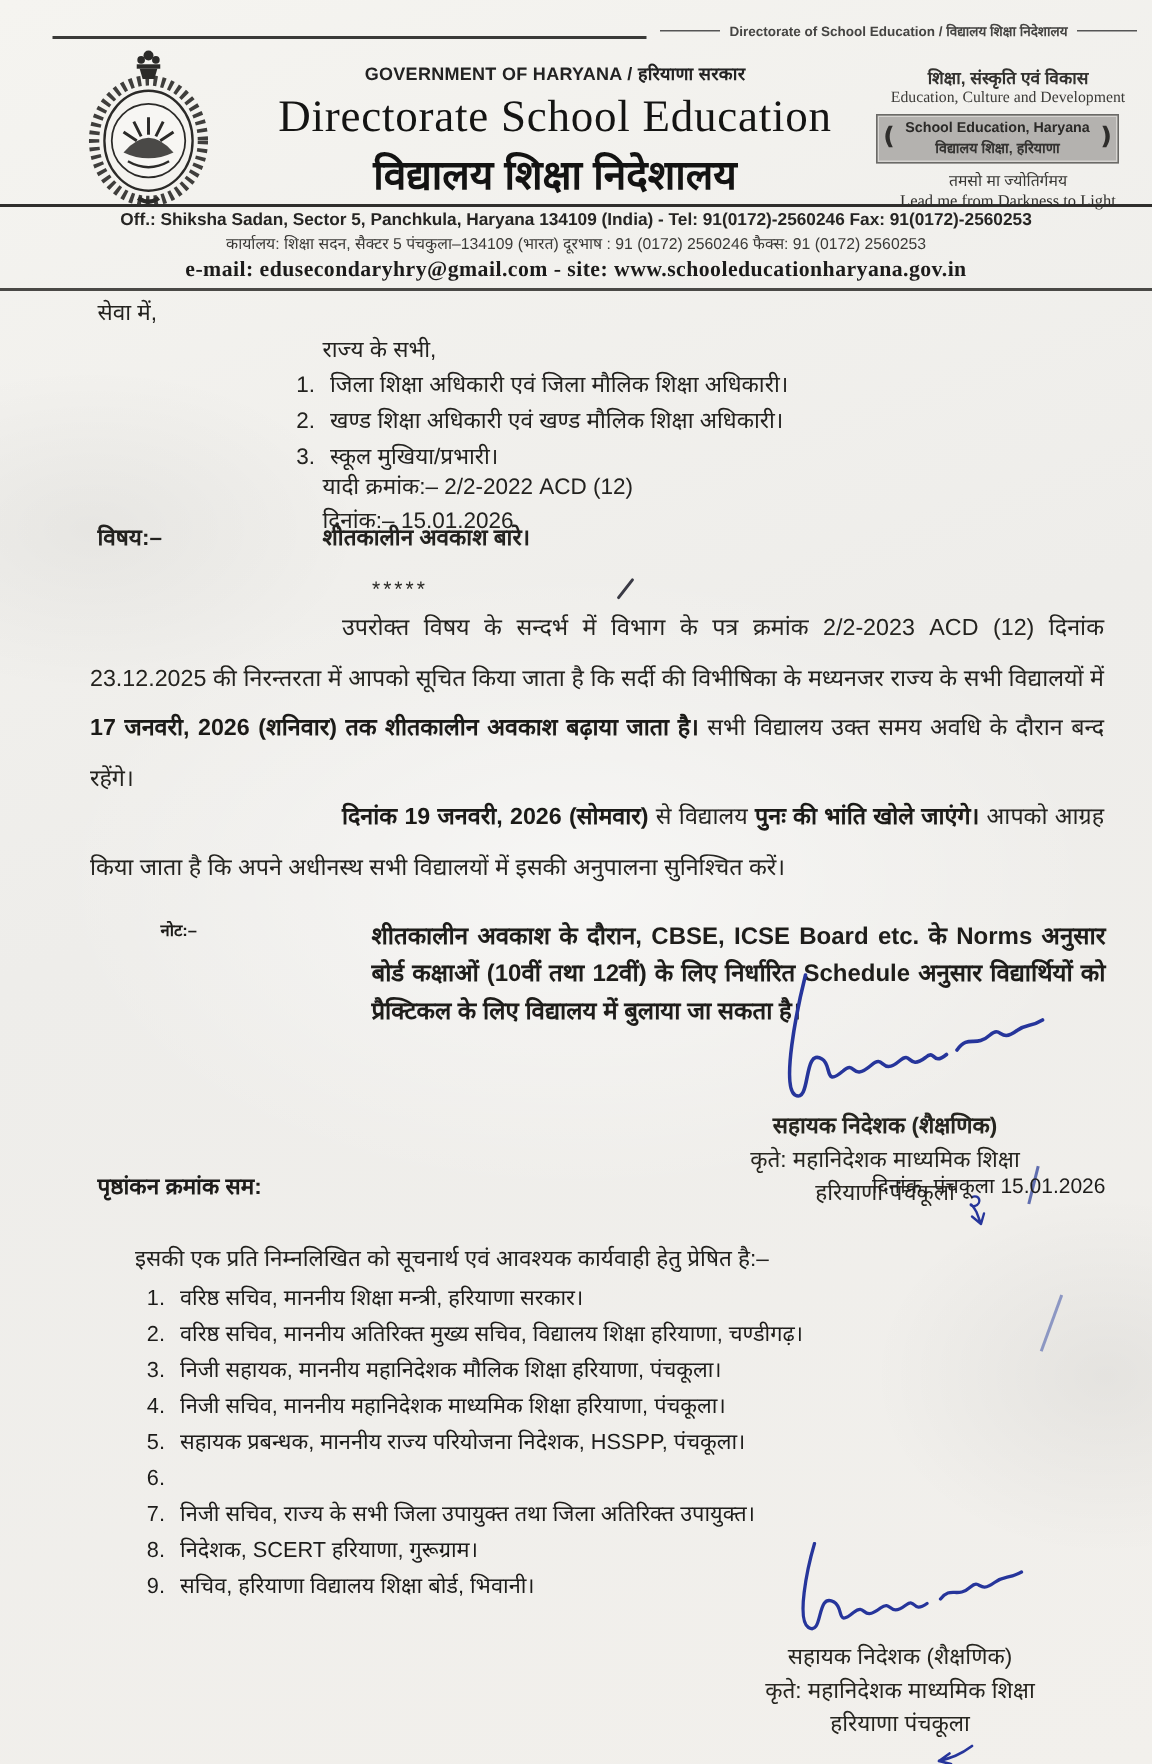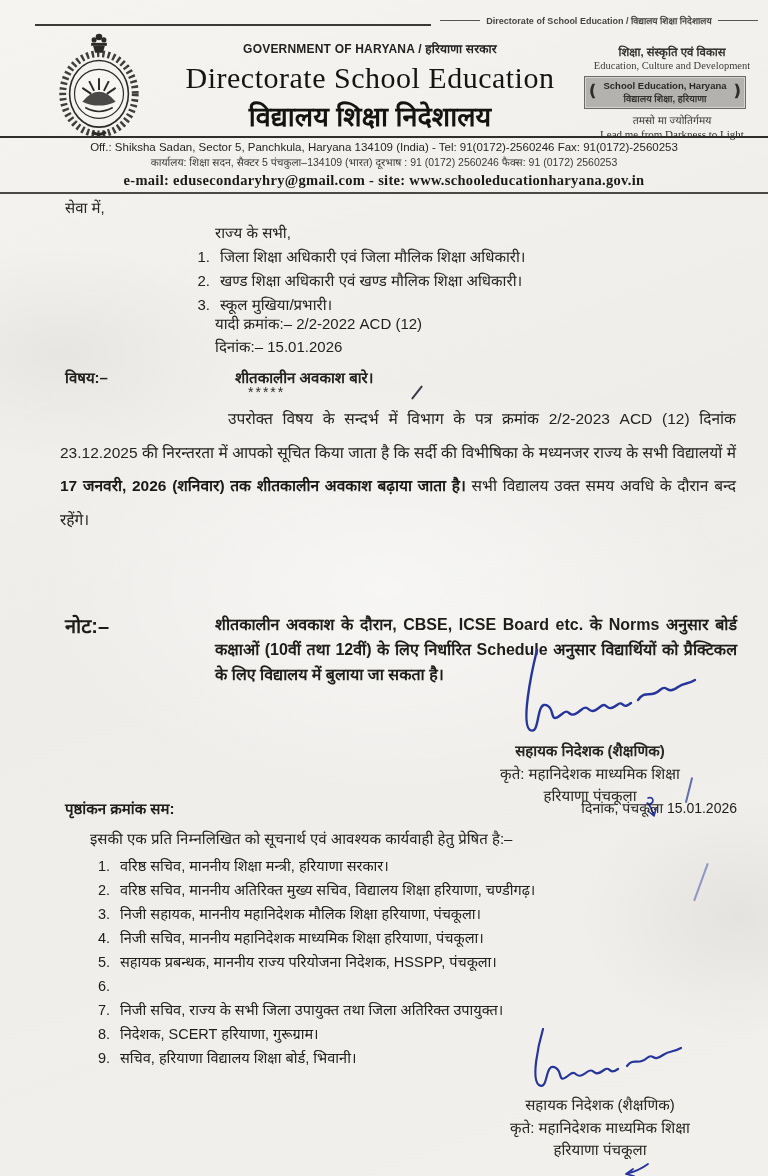--- a/index.html
+++ b/index.html
@@ -35,54 +35,54 @@
   .rh-badge{margin:5px 14px 4px 0;background:#b4b2af;border:1px solid #6b6a67;padding:3px 16px;position:relative;
     box-shadow:inset 0 0 0 1px #d6d4d1;}
   .rh-badge::before{content:"❪";position:absolute;left:1px;top:4px;font-size:16px;color:#2e2d2b;}
   .rh-badge::after{content:"❫";position:absolute;right:1px;top:4px;font-size:16px;color:#2e2d2b;}
   .badge-en{font-size:9.5px;font-weight:bold;color:#2a2927;}
   .badge-hi{font-size:9.5px;font-weight:bold;color:#343331;margin-top:1px;}
   .rh-motto-hi{font-size:10.5px;color:#383734;margin-top:2px;}
   .rh-motto-en{font-family:"Liberation Serif","DejaVu Serif",serif;font-size:11px;color:#2f2e2b;margin-top:1px;}
   .rule1{left:0px;top:136px;width:768px;height:2px;background:#2f2e2c;}
   .office-block{left:0px;top:141px;width:768px;text-align:center;}
-  .office-en{font-size:11.5px;font-weight:normal;color:#262523;}
+  .office-en{font-size:11.5px;font-weight:bold;color:#262523;}
   .office-hi{font-size:10.5px;color:#3a3936;margin-top:2px;}
   .email-line{font-family:"Liberation Serif","DejaVu Serif",serif;font-size:14.5px;font-weight:bold;color:#1c1b1a;margin-top:3px;letter-spacing:.3px;}
   .rule2{left:0px;top:192px;width:768px;height:1.5px;background:#4a4946;}
   
   .hi{font-size:15px;color:#23221f;}
   .seva{left:65px;top:197px;}
   .addr-intro{left:215px;top:222px;}
   .addr-list{left:192px;top:245px;width:480px;}
   .addr-list .row{display:flex;gap:10px;line-height:24px;}
   .addr-list .num{width:18px;text-align:right;}
   .memo{left:215px;top:313px;}
   .dateline{left:215px;top:336px;}
-  .subject-row{left:65px;top:367px;width:640px;display:flex;gap:20px;}
+  .subject-row{left:65px;top:347px;width:640px;display:flex;}
   .subject-label{font-weight:bold;width:150px;}
   .subject-text{font-weight:bold;}
   .stars{left:248px;top:384px;font-size:14px;letter-spacing:2px;color:#2a2926;}
   .penmark1{left:416px;top:384px;width:2px;height:17px;background:#3a3a45;transform:rotate(38deg);border-radius:2px;}
   .para{left:60px;top:402px;width:676px;text-align:justify;font-size:15.5px;line-height:33.5px;color:#24231f;}
   .para.p1{text-indent:168px;}
   .para.p2{top:528px;text-indent:168px;}
   .b{font-weight:bold;color:#1b1a17;}
   .note-row{left:65px;top:612px;width:672px;display:flex;}
-  .note-label{font-weight:bold;width:150px;font-size:20px;}
+  .note-label{font-weight:bold;width:150px;font-size:11px;margin-left:42px;}
   .note-text{font-weight:bold;width:522px;font-size:16px;line-height:25px;text-align:justify;color:#1e1d1a;}
   
   .sig1{left:430px;top:648px;width:320px;text-align:center;}
   .sig1 svg.sig{display:block;margin:0 auto;}
   .sigline{font-size:15px;line-height:22.5px;color:#26251f;}
   .sig1 .mark9{position:absolute;right:88px;bottom:-10px;}
   .sig2{left:440px;top:1028px;width:320px;text-align:center;}
   .sig2 svg.sig{display:block;margin:0 auto;}
   .sig2 .markArrow{position:absolute;right:110px;bottom:-16px;}
-  .endorse-row{left:65px;top:798px;width:672px;display:flex;justify-content:space-between;}
+  .endorse-row{left:65px;top:780px;width:672px;display:flex;justify-content:space-between;}
   .endorse-left{font-weight:bold;font-size:15px;}
   .endorse-right{font-weight:normal;font-size:14px;text-align:center;}
   .endorse-intro{left:90px;top:828px;font-size:15px;}
   .dist-list{left:90px;top:854px;width:600px;}
   .dist-list .row{display:flex;gap:10px;line-height:24px;font-size:14.5px;}
   .dist-list .num{width:20px;text-align:right;}
   .penmark2{left:700px;top:862px;width:1.5px;height:40px;background:#5a6bb0;opacity:.65;transform:rotate(20deg);}
   .penmark3{left:688px;top:777px;width:1.5px;height:26px;background:#3c4da0;opacity:.8;transform:rotate(14deg);}
 </style>
 </head>
@@ -169,20 +169,23 @@
     <span class="subject-label">विषय:–</span>
     <span class="subject-text">शीतकालीन अवकाश बारे।</span>
   </div>
   <div class="abs stars">*****</div>
   <div class="abs penmark1"></div>
 
   <div class="abs para p1">
     <span>उपरोक्त विषय के सन्दर्भ में विभाग के पत्र क्रमांक 2/2-2023 ACD (12) दिनांक 23.12.2025 की निरन्तरता में आपको सूचित किया जाता है कि सर्दी की विभीषिका के मध्यनजर राज्य के सभी विद्यालयों में </span><span class="b">17 जनवरी, 2026 (शनिवार) तक शीतकालीन अवकाश बढ़ाया जाता है।</span><span> सभी विद्यालय उक्त समय अवधि के दौरान बन्द रहेंगे।</span>
   </div>
 
+  <div class="abs para p2">
+    <span class="b">दिनांक 19 जनवरी, 2026 (सोमवार)</span><span> से विद्यालय </span><span class="b">पुनः की भांति खोले जाएंगे।</span><span> आपको आग्रह किया जाता है कि अपने अधीनस्थ सभी विद्यालयों में इसकी अनुपालना सुनिश्चित करें।</span>
+  </div>
 
   <div class="abs note-row">
     <span class="note-label">नोट:–</span>
     <span class="note-text">शीतकालीन अवकाश के दौरान, CBSE, ICSE Board etc. के Norms अनुसार बोर्ड कक्षाओं (10वीं तथा 12वीं) के लिए निर्धारित Schedule अनुसार विद्यार्थियों को प्रैक्टिकल के लिए विद्यालय में बुलाया जा सकता है।</span>
   </div>
 
   <div class="abs sig1">
     <svg class="sig" width="230" height="92" viewBox="0 0 230 92">
       <path d="M62,2 C56,26 46,76 55,82 C66,88 60,50 73,58 C80,62 74,77 87,66 C96,58 92,74 106,62 C115,54 112,70 125,59 C133,52 130,66 142,57 C149,51 146,63 156,55" stroke="#26359b" stroke-width="2.4" fill="none" stroke-linecap="round"></path>
       <path d="M163,52 C171,41 175,51 185,42 C193,35 191,48 203,39 C210,34 212,37 220,32" stroke="#26359b" stroke-width="2.4" fill="none" stroke-linecap="round"></path>

